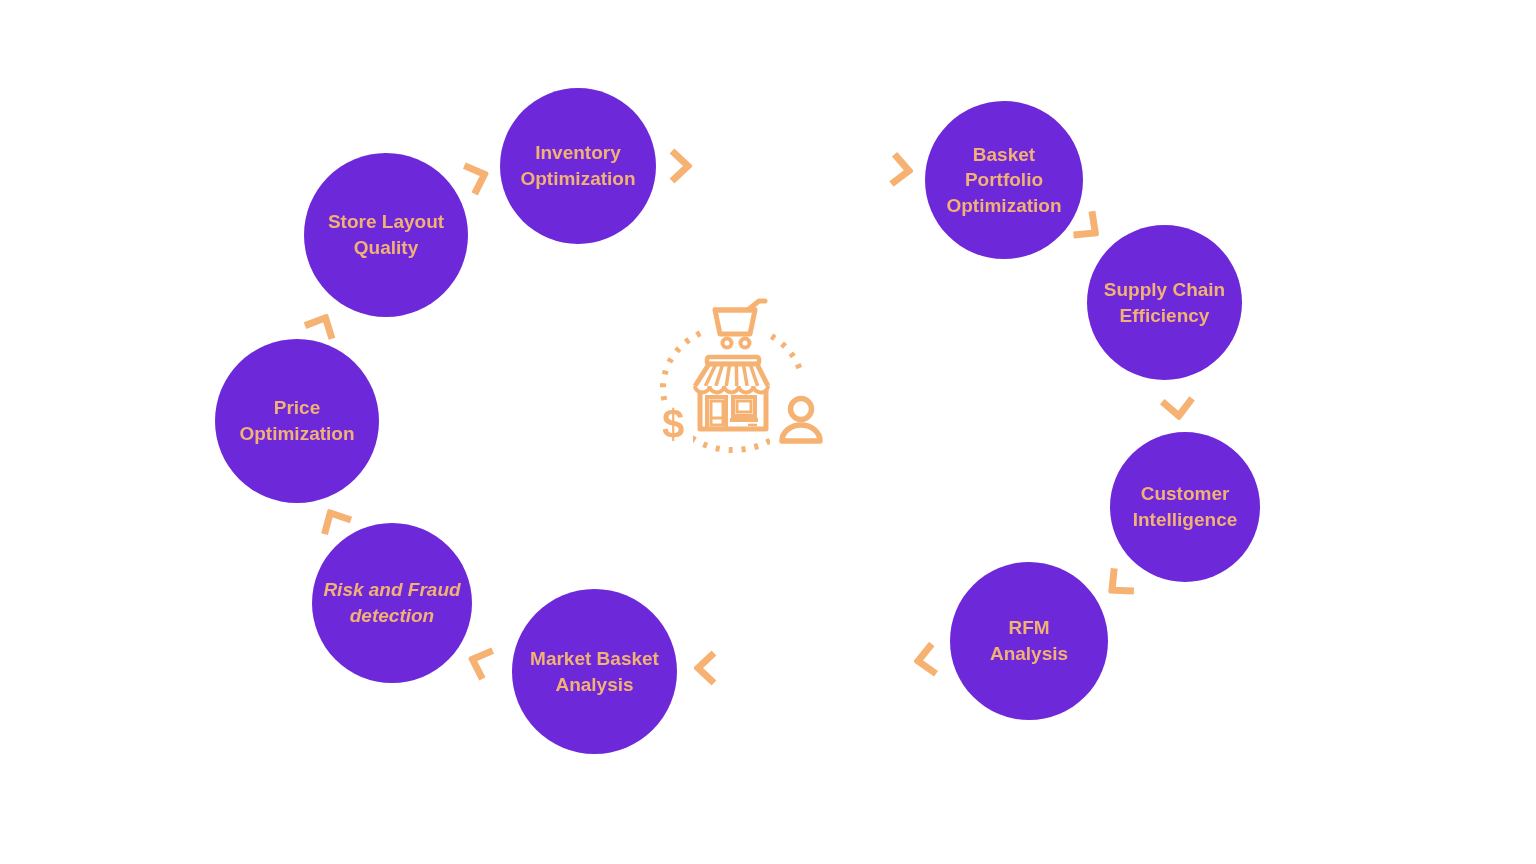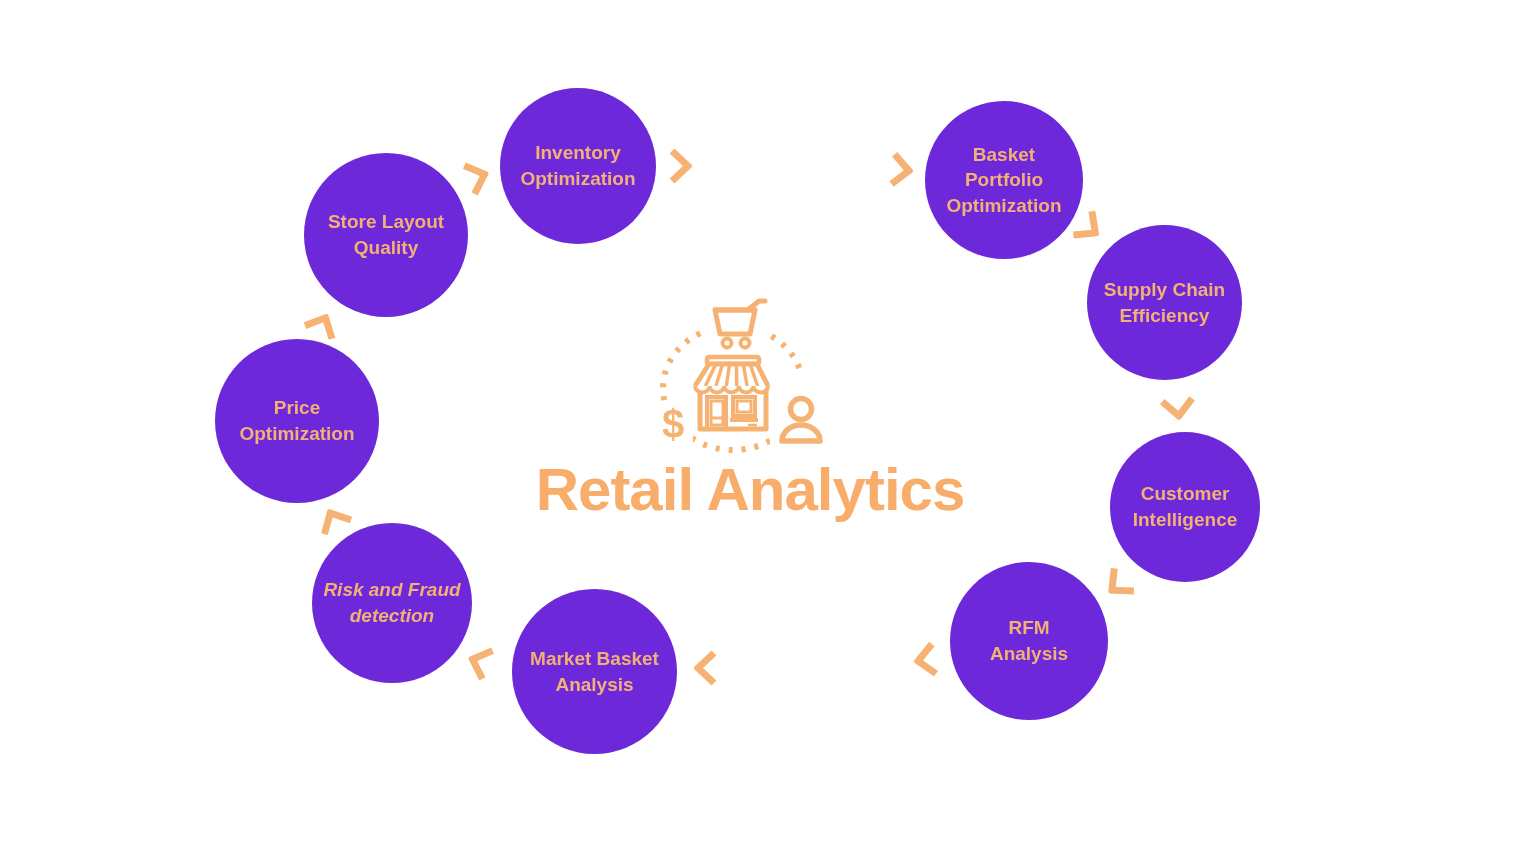--- a/index.html
+++ b/index.html
@@ -164,15 +164,14 @@
     </g>
 
     <text x="38" y="140" text-anchor="middle" font-size="40" font-weight="bold" fill="#F6B273">$</text>
 
     <g stroke="#F6B273" fill="#ffffff">
       <path d="M147 143 a19 16 0 0 1 38 0 z" stroke-width="5.5" stroke-linejoin="round"></path>
       <circle cx="166" cy="111" r="10.5" stroke-width="5.5"></circle>
     </g>
   </svg>
 
-  <div class="title">Retail Analytics</div>
 
 </div>
 
 </body></html>

